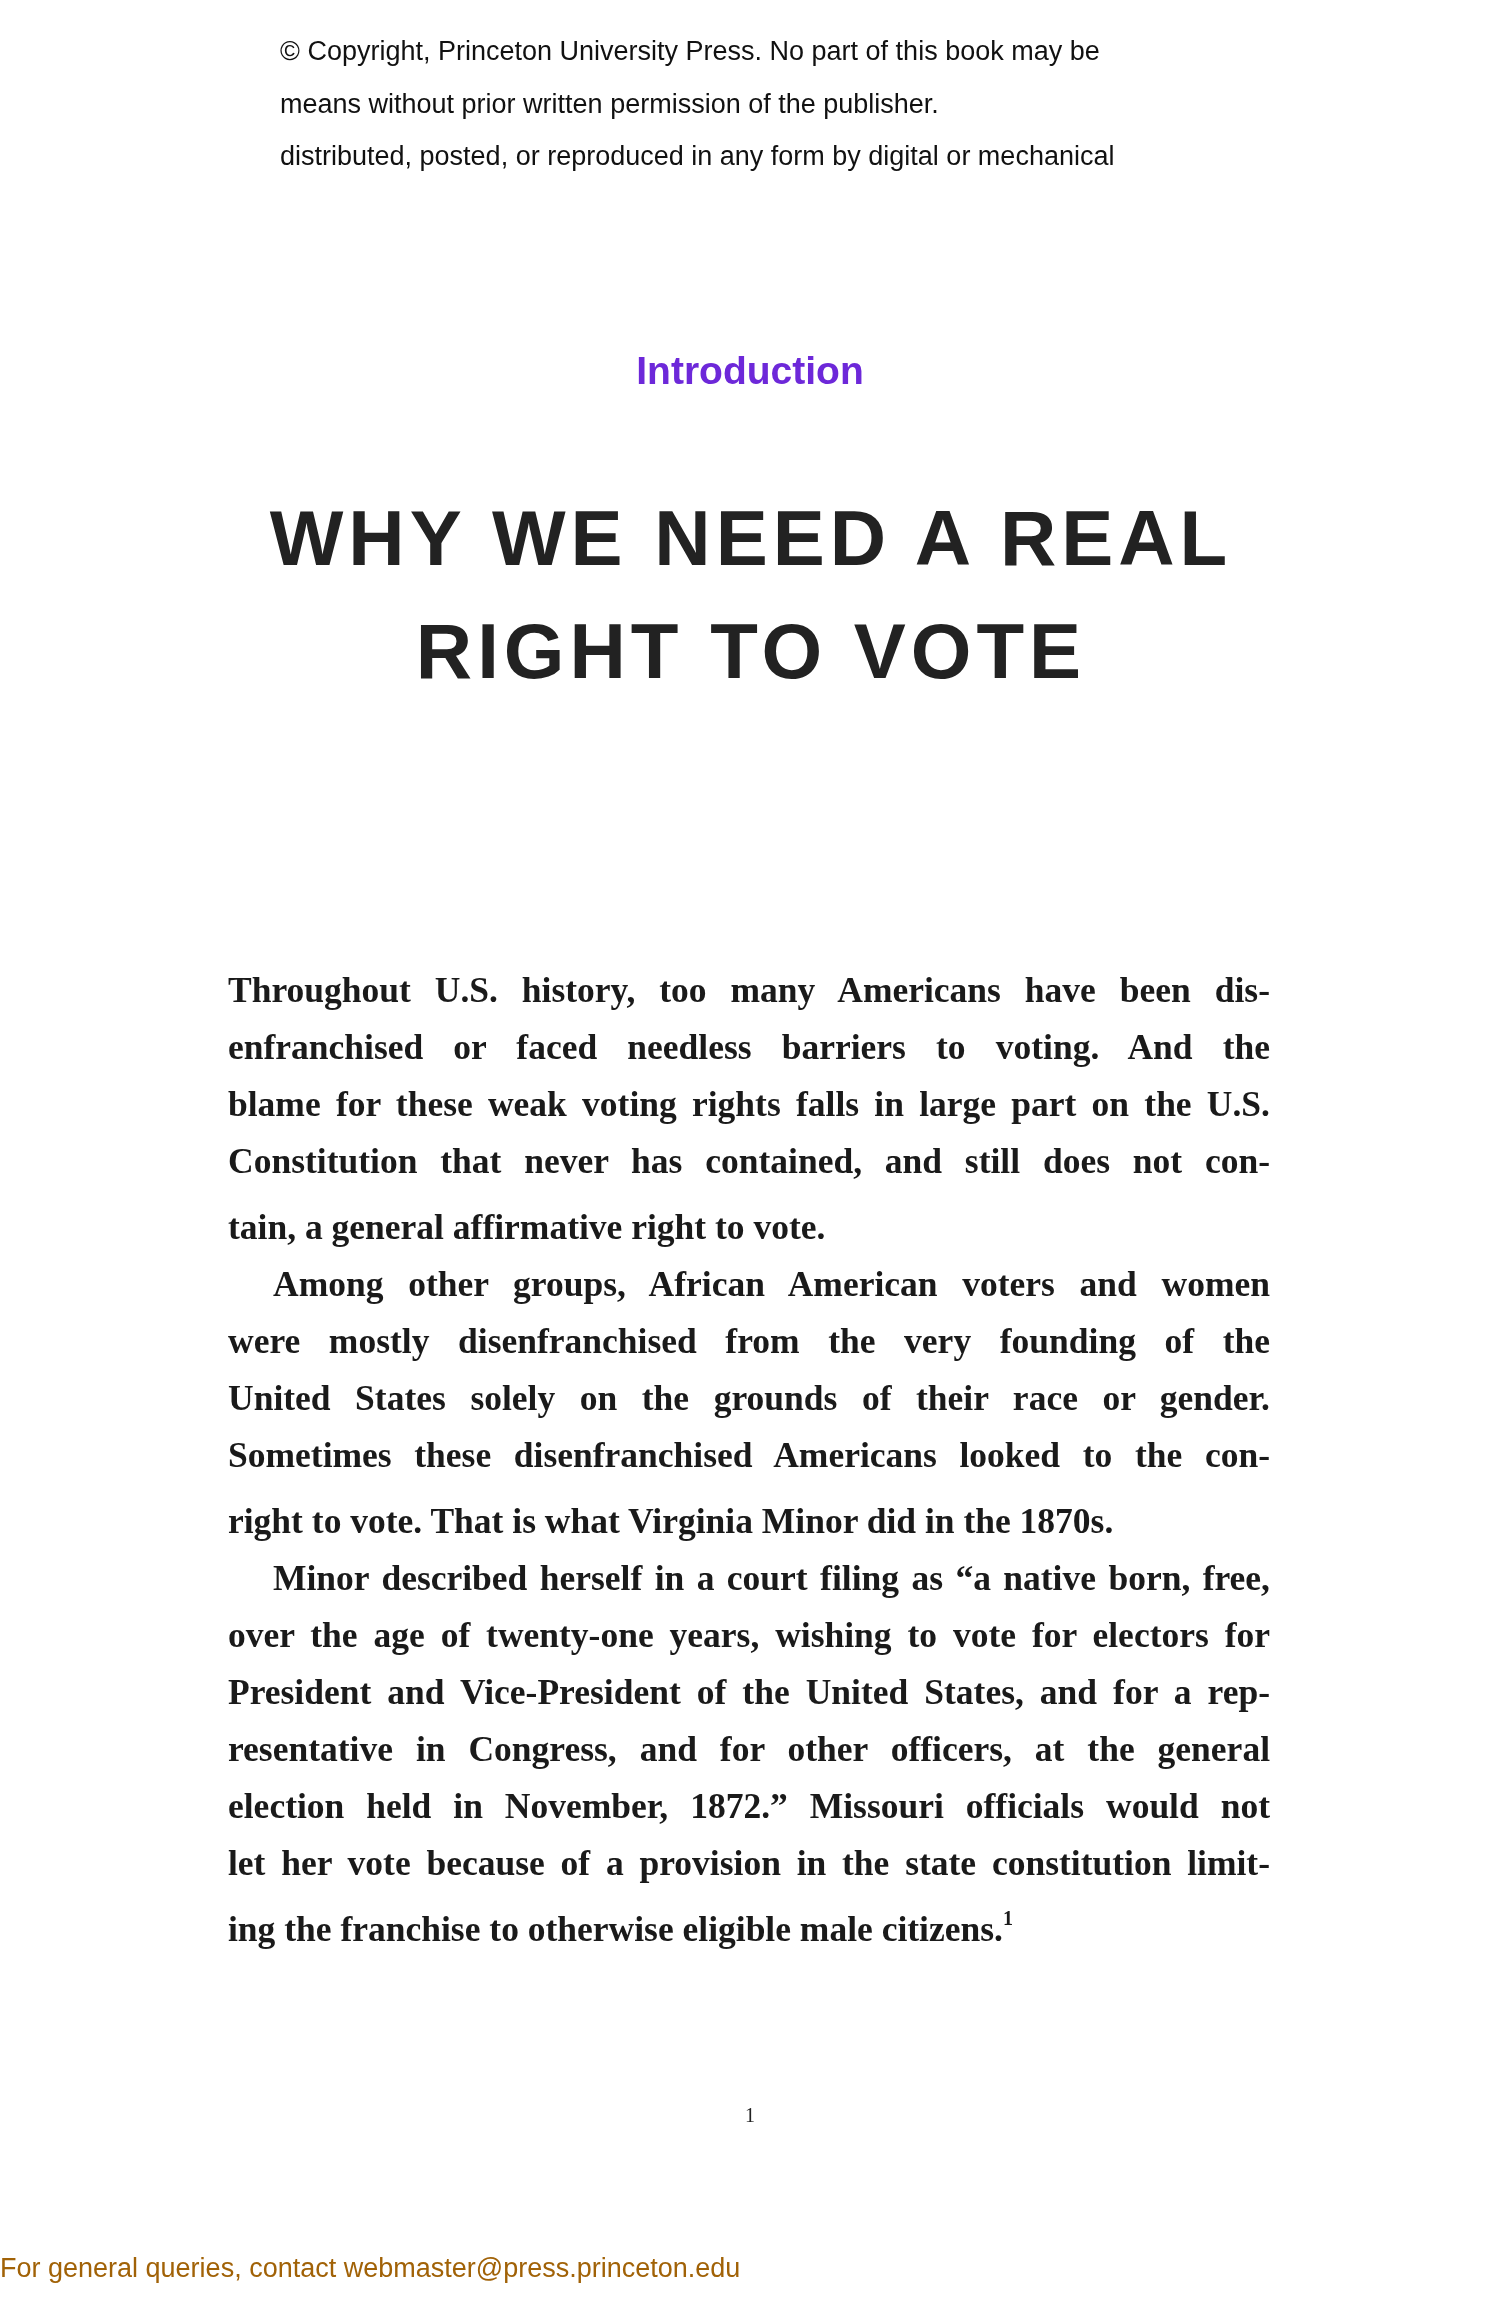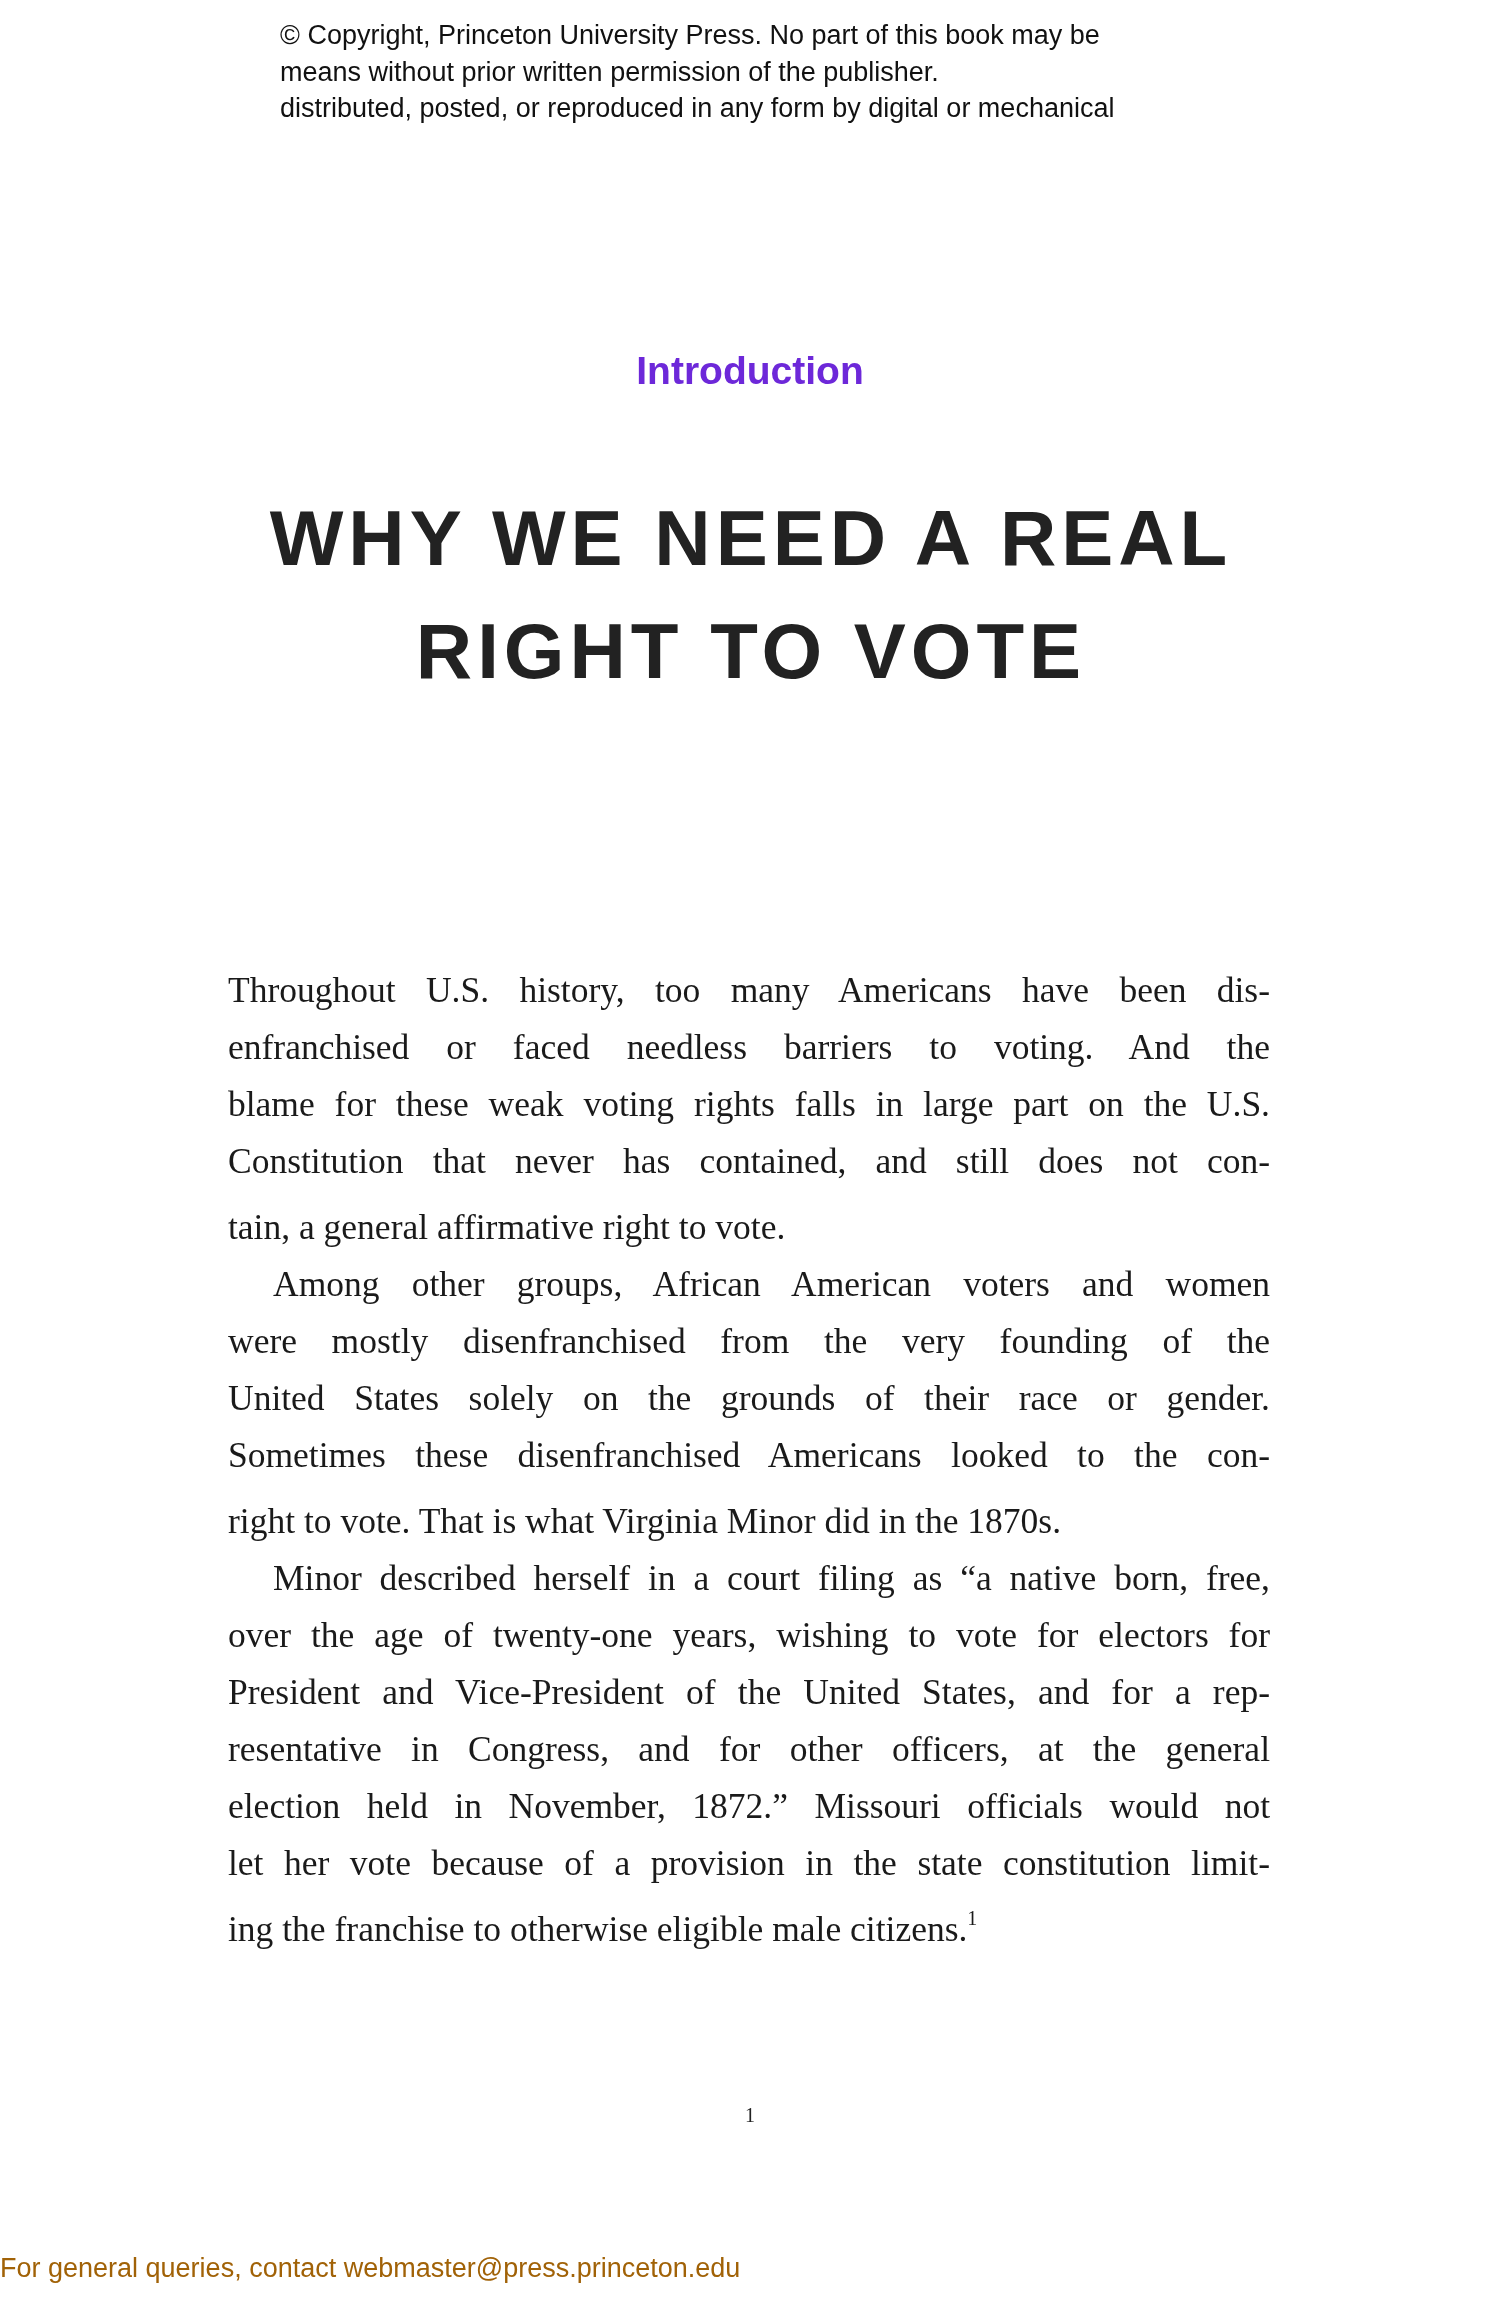--- a/index.html
+++ b/index.html
@@ -1,34 +1,34 @@
 <!DOCTYPE html>
 <html><head>
 <meta charset="utf-8">
 <style>
   html, body { margin: 0; padding: 0; background: #ffffff; }
   body { width: 1500px; height: 2318px; position: relative; overflow: hidden; color: #1a1a1a; }
   .copyright {
     position: absolute; left: 280px; top: 17px; width: 960px;
     font-family: "Liberation Sans", sans-serif; font-size: 27px; line-height: 36.5px; color: #111;
   }
-  .copyright div { white-space: nowrap; }
+  .copyright div { white-space: nowrap; margin-top: 16px; }
   .chapter-label {
     position: absolute; left: 0; width: 1500px; top: 347px; text-align: center;
     font-family: "Liberation Sans", sans-serif; font-weight: bold; font-size: 39px; line-height: 48px; color: #6d28d9;
   }
   .chapter-title {
     position: absolute; left: 0; width: 1502px; top: 482px; text-align: center;
     font-family: "Liberation Sans", sans-serif; font-weight: bold; font-size: 78px; line-height: 113px;
     letter-spacing: 5px; color: #222;
   }
   .chapter-title div { white-space: nowrap; }
   .body-text {
     position: absolute; left: 228px; top: 962px; width: 1042px;
-    font-family: "Liberation Serif", serif; font-size: 35.5px; line-height: 57px; color: #1a1a1a;
+    font-family: "Liberation Serif", serif; font-size: 35.5px; line-height: 57px; color: #1a1a1a; font-weight: bold;
   }
   .line {
     display: block; white-space: nowrap; text-align: justify; text-align-last: justify; height: 57px;
   }
   .line.last { text-align-last: left; margin-top: 9px; }
   .line.indent { padding-left: 45px; }
   sup { font-size: 20px; line-height: 0; vertical-align: 16px; }
   .page-number {
     position: absolute; left: 0; width: 1500px; top: 2104px; text-align: center;
     font-family: "Liberation Serif", serif; font-size: 20px; color: #222;

